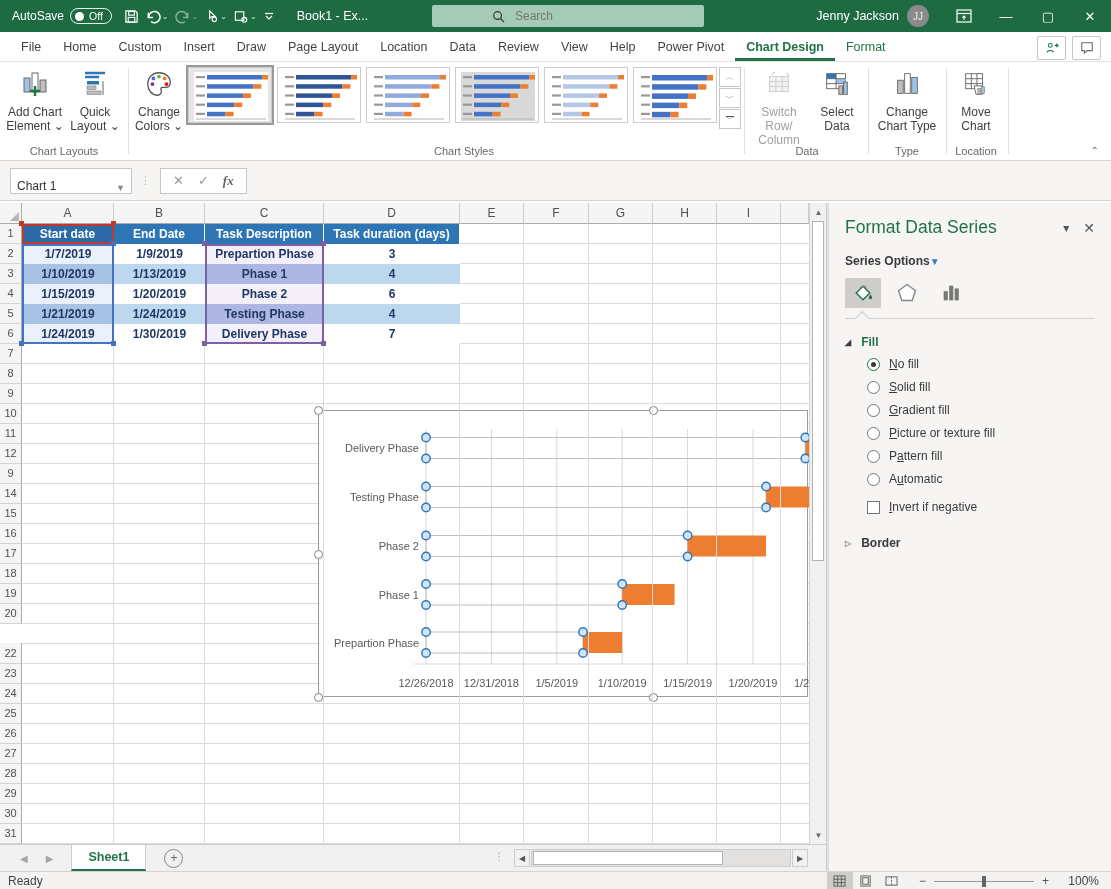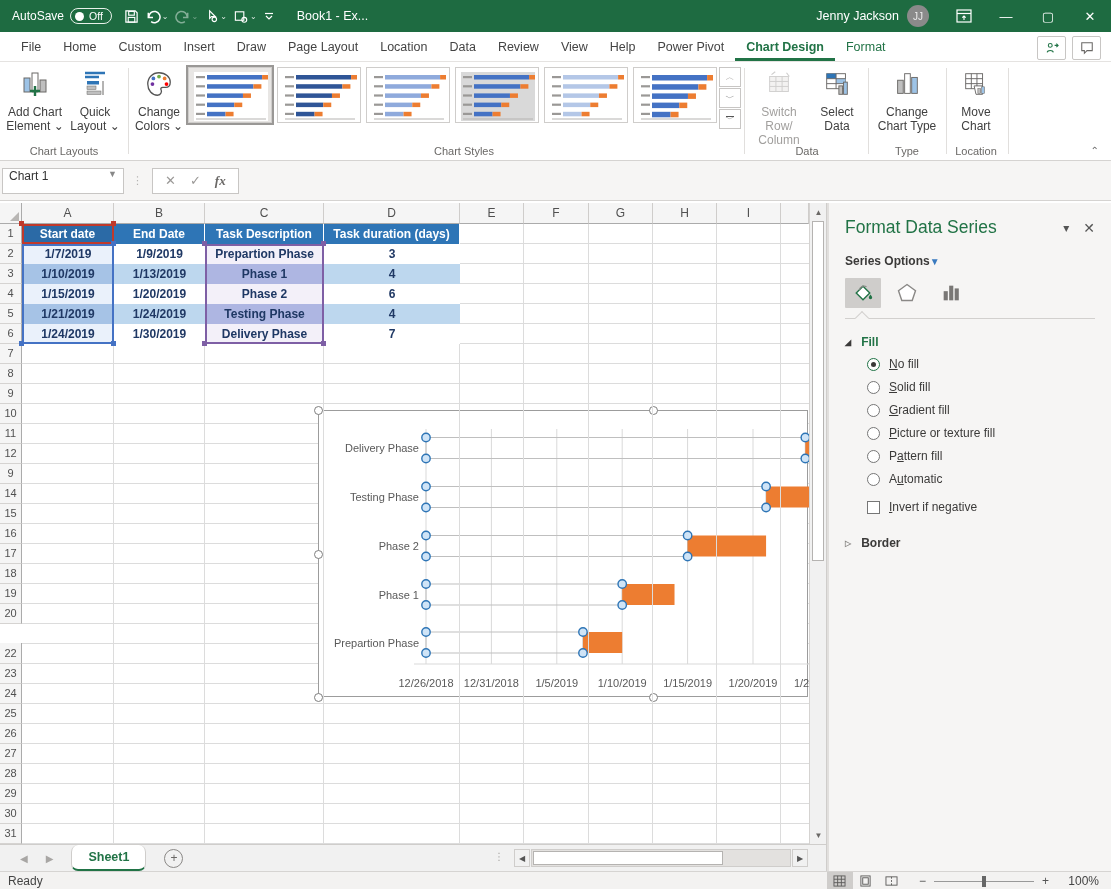--- a/index.html
+++ b/index.html
@@ -55,22 +55,22 @@
   .thumb{width:84px;height:56px;border:1px solid #cfcdcb;background:#fff;box-sizing:border-box;padding:4px 5px 3px 5px;}
   .thumb.sel{outline:2px solid #9a9896;background:#e8e6e4;}
   .gal-arrows{position:absolute;left:719px;top:5px;display:flex;flex-direction:column;gap:1px;}
   .gal-arrows .ab{width:20px;height:18px;border:1px solid #c8c6c4;background:#fff;display:flex;
                   align-items:center;justify-content:center;font-size:9px;color:#555;}
   .collapse-ribbon{position:absolute;right:12px;bottom:4px;color:#666;font-size:10px;}
 
   
   .fbar{position:absolute;left:0;top:161px;width:1111px;height:40px;background:#f6f5f4;
         display:flex;align-items:center;border-bottom:1px solid #d5d3d1;box-sizing:border-box;}
-  .namebox{width:108px;height:24px;background:#fff;border:1px solid #c8c6c4;margin-left:2px;
-           display:flex;align-items:flex-start;justify-content:space-between;padding:0 6px;font-size:12px;color:#333;}
+  .namebox{width:108px;height:24px;background:#fff;border:1px solid #c8c6c4;margin-left:10px;
+           display:flex;align-items:flex-end;justify-content:space-between;padding:0 6px;font-size:12px;color:#333;}
   .namebox .na{color:#888;font-size:9px;}
   .fb-dots{color:#b5b3b1;margin:0 8px;font-size:11px;letter-spacing:1px;}
   .fb-btns{display:flex;align-items:center;gap:14px;background:#fff;border:1px solid #c8c6c4;
            height:24px;padding:0 12px;color:#9a9896;font-size:13px;}
   .fx{font-family:"Liberation Serif",serif;font-style:italic;color:#6a6866;font-weight:600;}
   .fb-input{flex:1;height:24px;background:#fff;border:1px solid #c8c6c4;border-right:none;margin-left:6px;
             display:flex;align-items:center;padding-left:8px;font-size:12.5px;color:#222;white-space:nowrap;overflow:hidden;}
 
   
   .grid{position:absolute;left:0;top:203px;width:809px;height:641px;background:#fff;overflow:hidden;}
@@ -105,21 +105,21 @@
   .varrow{position:absolute;left:1px;width:15px;height:16px;display:flex;align-items:center;justify-content:center;
           color:#6a6866;font-size:8px;}
   .vthumb{position:absolute;left:2px;width:12px;background:#fff;border:1px solid #b5b3b1;box-sizing:border-box;}
   .panediv{position:absolute;left:826px;top:203px;width:3px;height:668px;background:#e1dfdd;border-left:1px solid #cfcdcb;}
 
   .tabbar{position:absolute;left:0;top:844px;width:826px;height:27px;background:#f1f1f1;
           border-top:1px solid #cfcdcb;box-sizing:border-box;display:flex;align-items:stretch;}
   .nav-arrows{display:flex;align-items:center;gap:18px;padding:0 18px 0 20px;color:#a8a6a4;font-size:10px;}
   .sheettab{background:#fff;border-left:1px solid #cfcdcb;border-right:1px solid #cfcdcb;
             border-bottom:2px solid #217346;color:#217346;font-weight:700;font-size:12.5px;
-            display:flex;align-items:center;padding:0 16px;border-radius:7px;}
+            display:flex;align-items:center;padding:0 16px;}
   .addsheet{display:flex;align-items:center;margin-left:18px;}
   .addsheet .circ{width:17px;height:17px;border:1px solid #8a8886;border-radius:50%;color:#6a6866;
                   display:flex;align-items:center;justify-content:center;font-size:12px;}
   .hscroll{position:absolute;left:514px;top:4px;height:18px;width:294px;}
   .hbtn{position:absolute;top:0;width:16px;height:18px;background:#f1f1f1;border:1px solid #cfcdcb;
         box-sizing:border-box;display:flex;align-items:center;justify-content:center;color:#555;font-size:8px;}
   .htrack{position:absolute;left:17px;right:17px;top:0;height:18px;background:#e3e1df;border:1px solid #cfcdcb;box-sizing:border-box;}
   .hthumb{position:absolute;left:1px;top:1px;width:190px;height:14px;background:#fff;border:1px solid #b5b3b1;box-sizing:border-box;}
   .tb-dots{position:absolute;left:494px;top:6px;color:#a8a6a4;font-size:10px;letter-spacing:0;}
 
@@ -214,20 +214,27 @@
           <span class="chev">⌄</span>
         </span>
         <span class="btn">
           <svg width="12" height="12" viewBox="0 0 12 12">
               <path d="M2 3.5h8" stroke="#fff" stroke-width="1.2"></path>
               <path d="M3 6l3 3 3-3" fill="none" stroke="#fff" stroke-width="1.2"></path>
             </svg>
         </span>
       </div>
       <span class="doc-title">Book1  -  Ex...</span>
+    </div>
+    <div class="searchbox">
+      <svg width="13" height="13" viewBox="0 0 14 14">
+          <circle cx="6" cy="6" r="4.2" fill="none" stroke="#333" stroke-width="1.3"></circle>
+          <path d="M9.2 9.2L13 13" stroke="#333" stroke-width="1.3"></path>
+        </svg>
+      <input type="text" placeholder="Search" style="">
     </div>
     <div class="tb-right">
       <div class="user">
         <span>Jenny Jackson</span>
         <span class="avatar">JJ</span>
       </div>
       <span class="winbtn">
         <svg width="16" height="14" viewBox="0 0 16 14">
             <rect x="1" y="1" width="14" height="12" fill="none" stroke="#fff" stroke-width="1.2"></rect>
             <path d="M1 4.5h14" stroke="#fff" stroke-width="1.2"></path>

